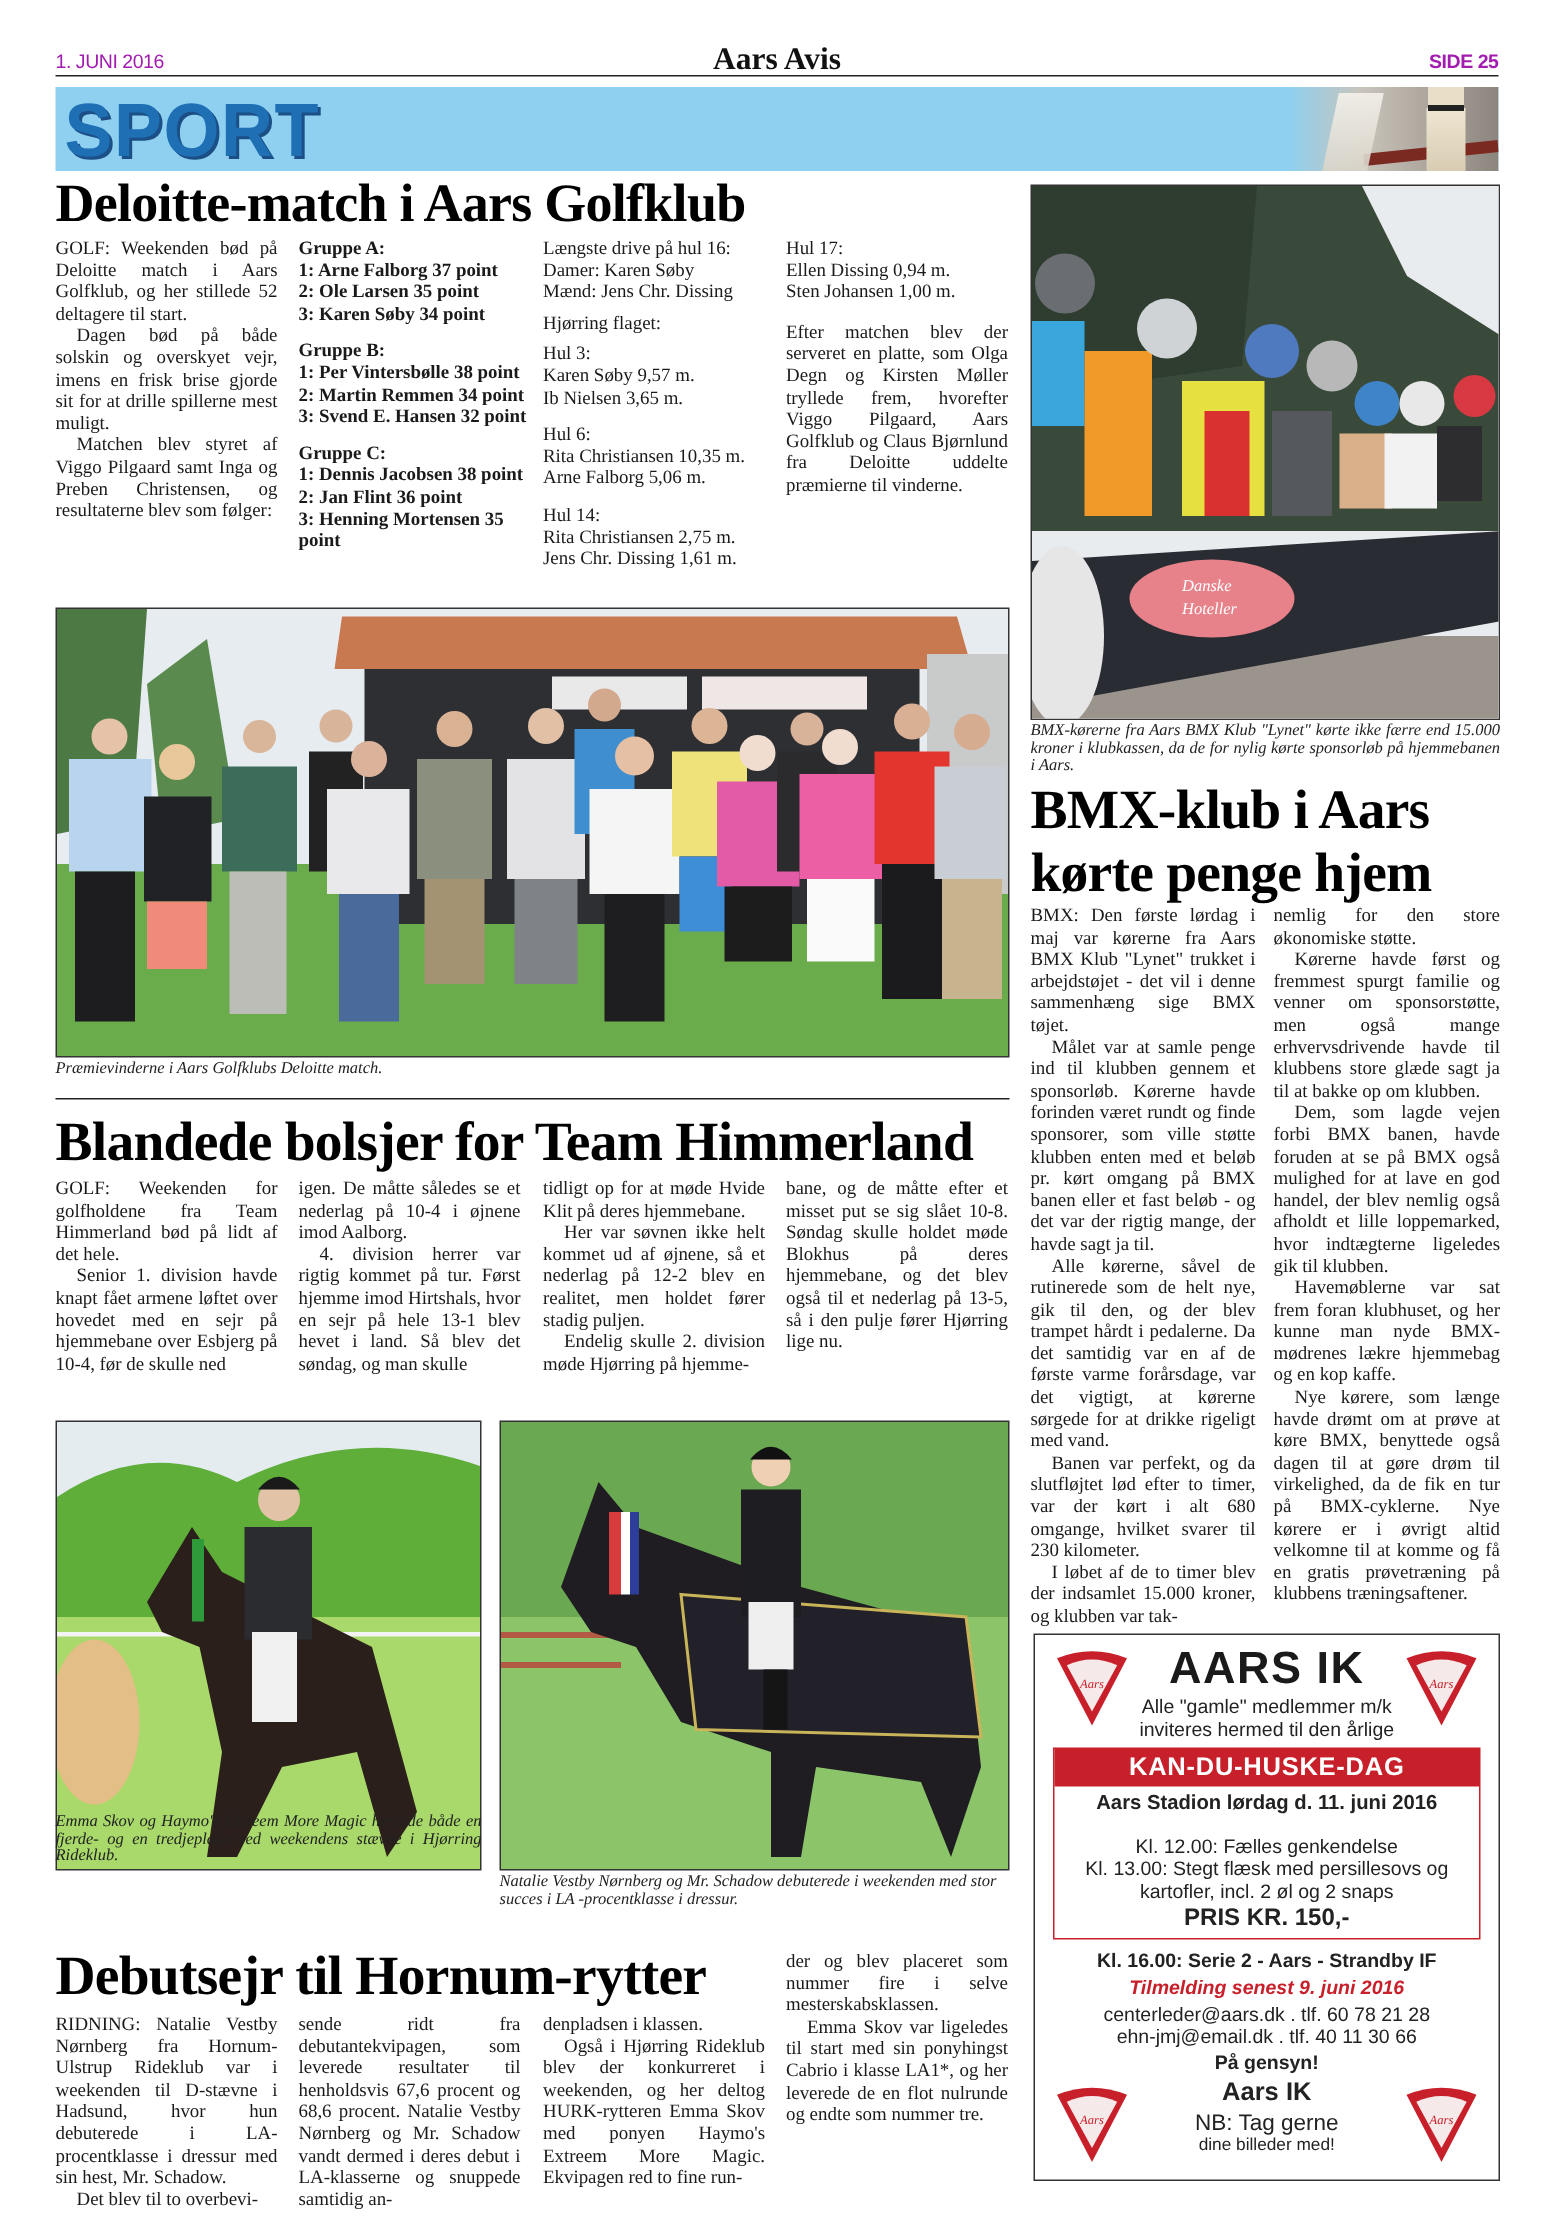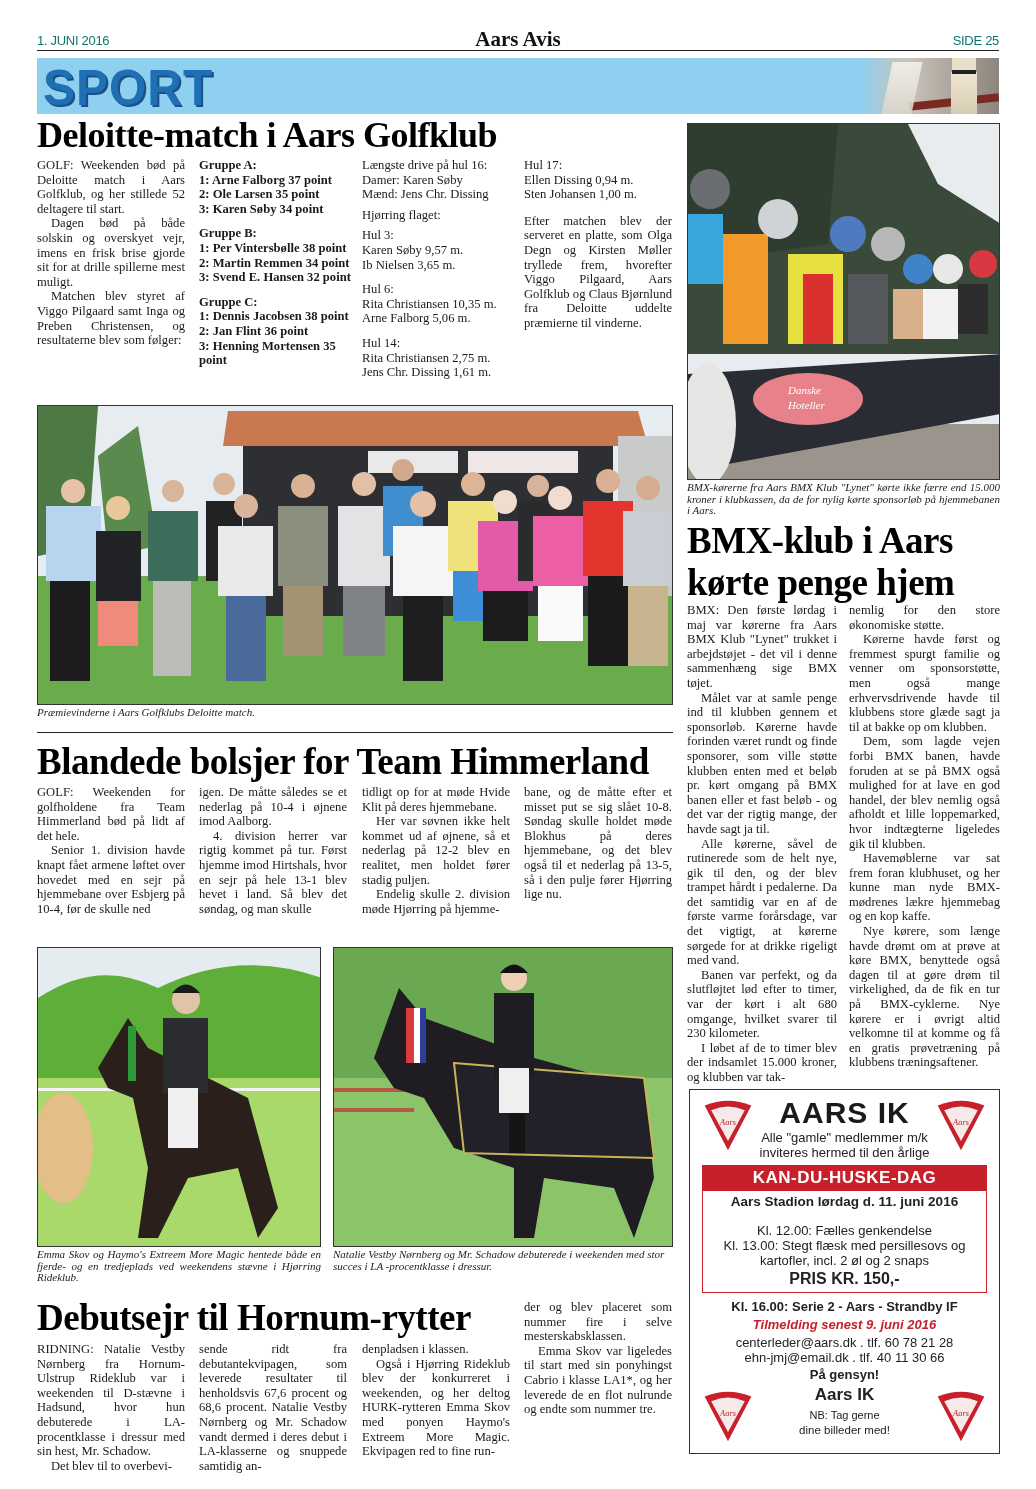--- a/index.html
+++ b/index.html
@@ -1,23 +1,23 @@
 <!DOCTYPE html>
 <html><head>
 <meta charset="utf-8">
 <style>
   * { box-sizing: border-box; margin: 0; padding: 0; }
   html, body { width: 1036px; height: 1489px; background: #ffffff; }
   body { position: relative; font-family: "Liberation Serif", "DejaVu Serif", serif; color: #1a1a1a; overflow: hidden; }
   .abs { position: absolute; }
 
   
-  .hdr-date, .hdr-page { font-family: "Liberation Sans", "DejaVu Sans", sans-serif; font-size: 13px; top: 33px; color: #0f766e; letter-spacing: -0.3px; }
+  .hdr-date, .hdr-page { font-family: "Liberation Sans", "DejaVu Sans", sans-serif; font-size: 13px; top: 33px; color: #a21caf; letter-spacing: -0.3px; }
   .hdr-date { left: 37px; }
-  .hdr-page { right: 37px; }
+  .hdr-page { right: 37px; font-weight: bold; }
   .hdr-title { top: 27px; left: 0; width: 1036px; text-align: center; font-size: 21px; font-weight: bold; font-family: "Liberation Serif", serif; color: #111; }
   .hdr-rule { top: 50px; left: 37px; width: 962px; height: 1px; background: #222; }
 
   .banner { top: 58px; left: 37px; width: 962px; height: 56px; background: #8fd0f0; overflow: hidden; }
   .banner-text { position: absolute; left: 6px; top: 2px; font-family: "Liberation Sans", "DejaVu Sans", sans-serif; font-weight: bold; font-size: 48px; color: #1f6fb5; letter-spacing: 1px; text-shadow: 2px 2px 0 #1b4f85; transform: scaleY(1.05); }
   .shuttle { position: absolute; right: 0; top: 0; width: 140px; height: 56px; background: linear-gradient(90deg, #8fd0f0 0%, #c9c4bb 35%, #a9a29a 70%, #8c857d 100%); }
   .shuttle .f1 { position: absolute; left: 28px; top: 4px; width: 30px; height: 52px; background: linear-gradient(180deg, #f4f1ea, #d9d4c9); transform: skewX(-12deg); opacity: .9; }
   .shuttle .f2 { position: absolute; left: 92px; top: 14px; width: 26px; height: 42px; background: linear-gradient(180deg, #efe6d2, #d8cdb3); }
   .shuttle .cork { position: absolute; left: 93px; top: 0; width: 24px; height: 16px; background: #e9dec8; border-bottom: 4px solid #222; }
   .shuttle .racket { position: absolute; left: 50px; top: 40px; width: 90px; height: 8px; background: #7a2a20; transform: rotate(-6deg); }
@@ -229,21 +229,21 @@
     <rect x="72" y="60" width="8" height="55" fill="#d83b3b"></rect>
     <rect x="80" y="60" width="6" height="55" fill="#ffffff"></rect>
     <rect x="86" y="60" width="6" height="55" fill="#2d3d9a"></rect>
     <rect x="160" y="45" width="40" height="85" fill="#1d1d22"></rect>
     <rect x="165" y="120" width="30" height="45" fill="#efefef"></rect>
     <rect x="175" y="165" width="16" height="40" fill="#151515"></rect>
     <circle cx="180" cy="30" r="13" fill="#efd0b4"></circle>
     <path d="M166,25 Q180,8 194,25 Z" fill="#111"></path>
   </svg>
 </div>
-<div class="abs caption" style="left:37px; top:1249px; width:284px;">Emma Skov og Haymo's Extreem More Magic hentede både en fjerde- og en tredjeplads ved weekendens stævne i Hjørring Rideklub.</div>
+<div class="abs caption" style="left:37px; top:1209px; width:284px;">Emma Skov og Haymo's Extreem More Magic hentede både en fjerde- og en tredjeplads ved weekendens stævne i Hjørring Rideklub.</div>
 <div class="abs caption" style="left:333px; top:1249px; width:340px; text-align:left;">Natalie Vestby Nørnberg og Mr. Schadow debuterede i weekenden med stor succes i LA -procentklasse i dressur.</div>
 
 <div class="abs h1" style="left:37px; top:1296px; font-size:37px;">Debutsejr til Hornum-rytter</div>
 
 <div class="abs body" style="left:37px; top:1342px; width:148px;">
   <p class="first">RIDNING: Natalie Vestby Nørnberg fra Hornum-Ulstrup Rideklub var i weekenden til D-stævne i Hadsund, hvor hun debuterede i LA-procentklasse i dressur med sin hest, Mr. Schadow.</p>
   <p>Det blev til to overbevi-</p>
 </div>
 <div class="abs body" style="left:199px; top:1342px; width:148px;">
   <p class="first">sende ridt fra debutantekvipagen, som leverede resultater til henholdsvis 67,6 procent og 68,6 procent. Natalie Vestby Nørnberg og Mr. Schadow vandt dermed i deres debut i LA-klasserne og snuppede samtidig an-</p>
@@ -333,21 +333,21 @@
     <div class="ad-sub">kartofler, incl. 2 øl og 2 snaps</div>
     <div style="font-weight:bold; font-size:16px; margin-top:2px;">PRIS KR. 150,-</div>
   </div>
 
   <div style="font-weight:bold; font-size:13px; margin-top:6px;">Kl. 16.00: Serie 2 - Aars - Strandby IF</div>
   <div style="font-weight:bold; font-style:italic; font-size:13px; color:#c8202a; margin-top:3px;">Tilmelding senest 9. juni 2016</div>
   <div class="ad-sub" style="margin-top:3px;">centerleder@aars.dk . tlf. 60 78 21 28</div>
   <div class="ad-sub">ehn-jmj@email.dk . tlf. 40 11 30 66</div>
   <div style="font-weight:bold; font-size:13px; margin-top:2px;">På gensyn!</div>
   <div style="font-weight:bold; font-size:17px; margin-top:3px;">Aars IK</div>
-  <div class="ad-sub" style="font-size:11px; margin-top:3px;">NB: Tag gerne</div>
+  <div class="ad-sub" style="font-size:15px; margin-top:3px;">NB: Tag gerne</div>
   <div class="ad-sub" style="font-size:11.5px;">dine billeder med!</div>
 
   <svg class="crest abs" style="left:10px; bottom:8px;" viewBox="0 0 60 60">
     <path d="M5,8 Q30,-2 55,8 L30,56 Z" fill="#c8202a"></path>
     <path d="M12,13 Q30,5 48,13 L30,46 Z" fill="#f6e9e9"></path>
     <text x="30" y="29" font-size="9" text-anchor="middle" fill="#c8202a" font-style="italic" font-family="Liberation Serif, serif">Aars</text>
   </svg>
   <svg class="crest abs" style="right:10px; bottom:8px;" viewBox="0 0 60 60">
     <path d="M5,8 Q30,-2 55,8 L30,56 Z" fill="#c8202a"></path>
     <path d="M12,13 Q30,5 48,13 L30,46 Z" fill="#f6e9e9"></path>

